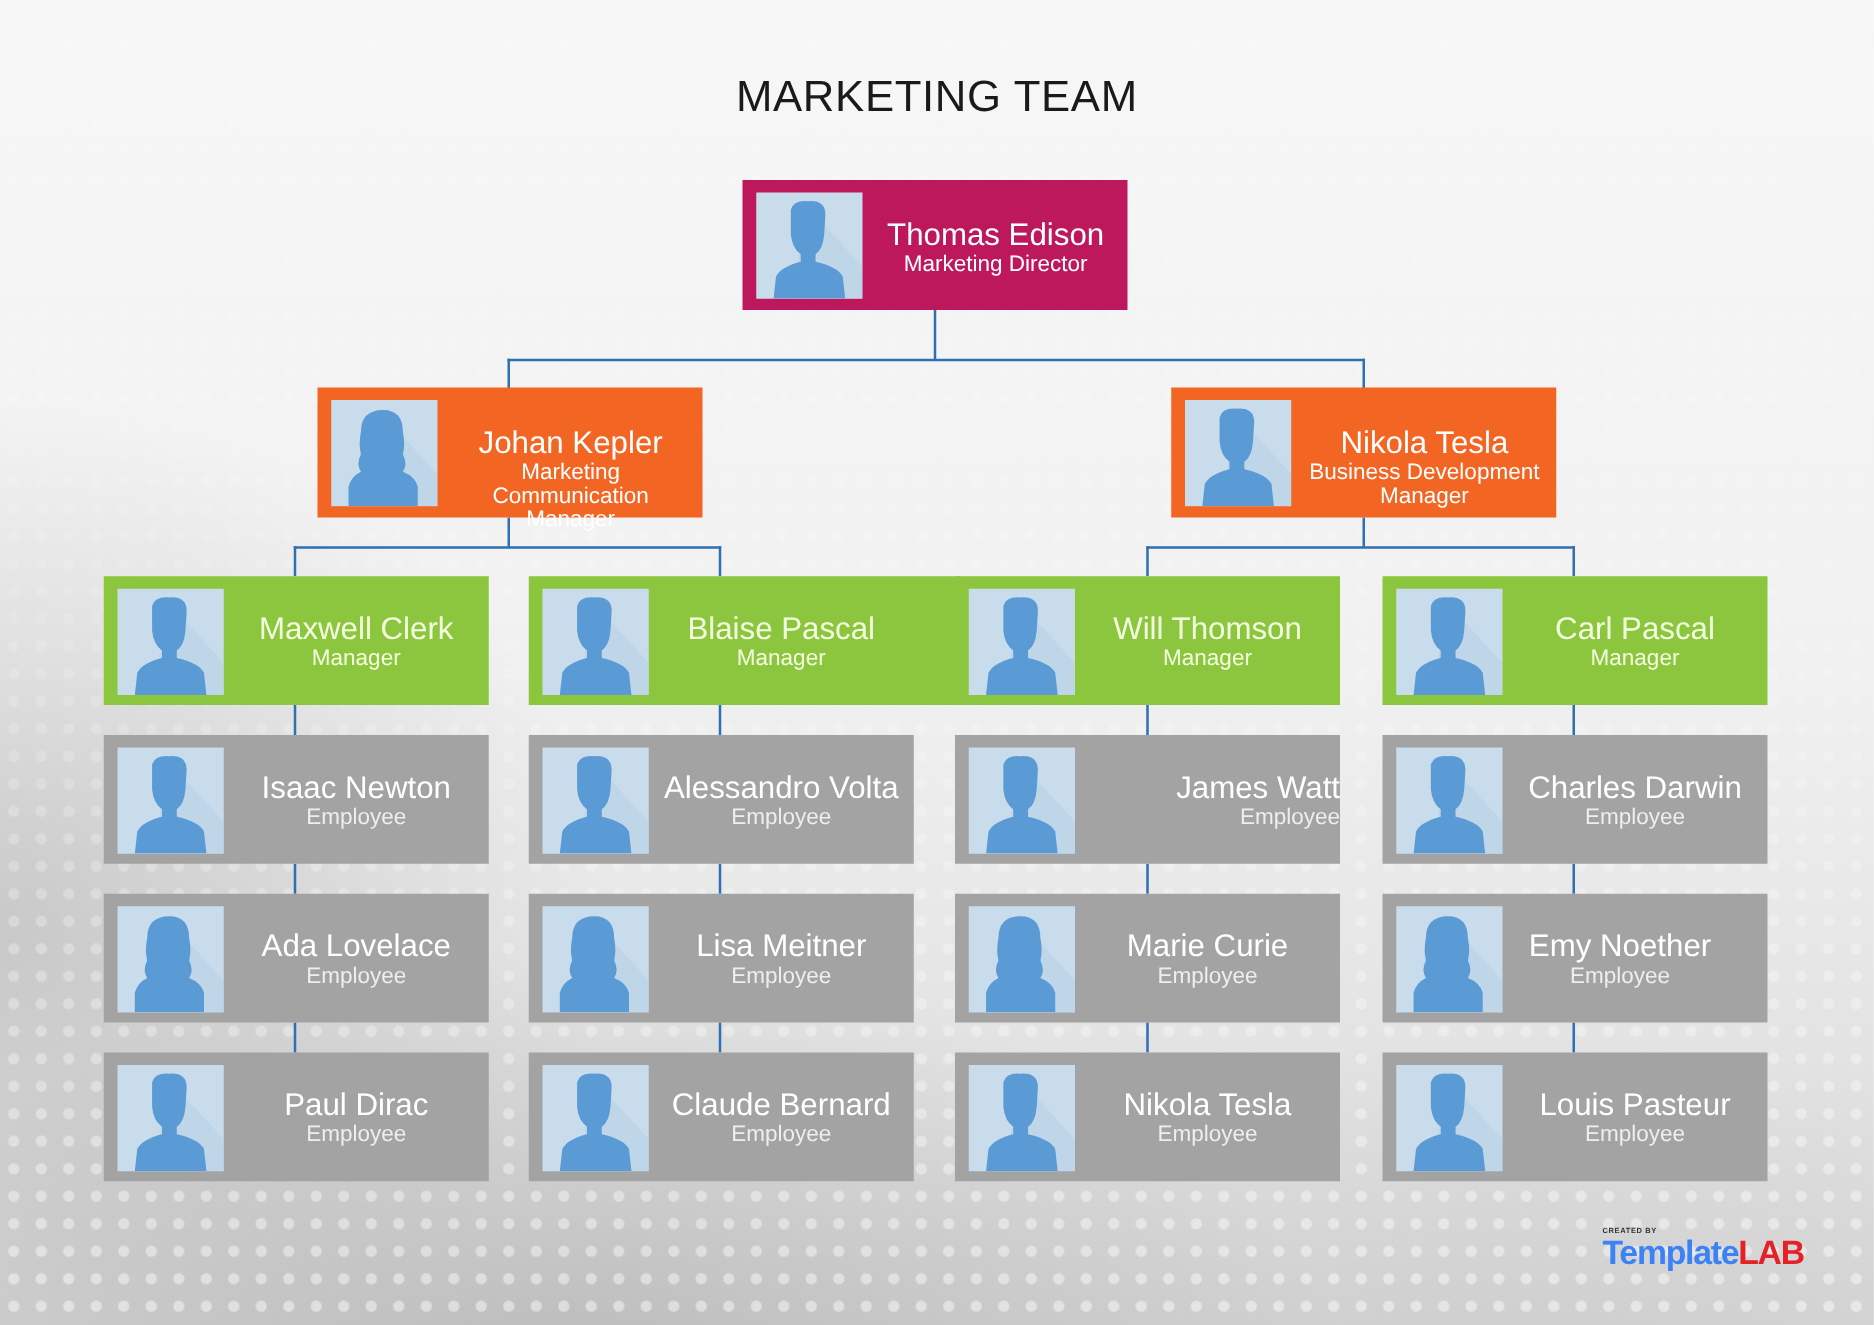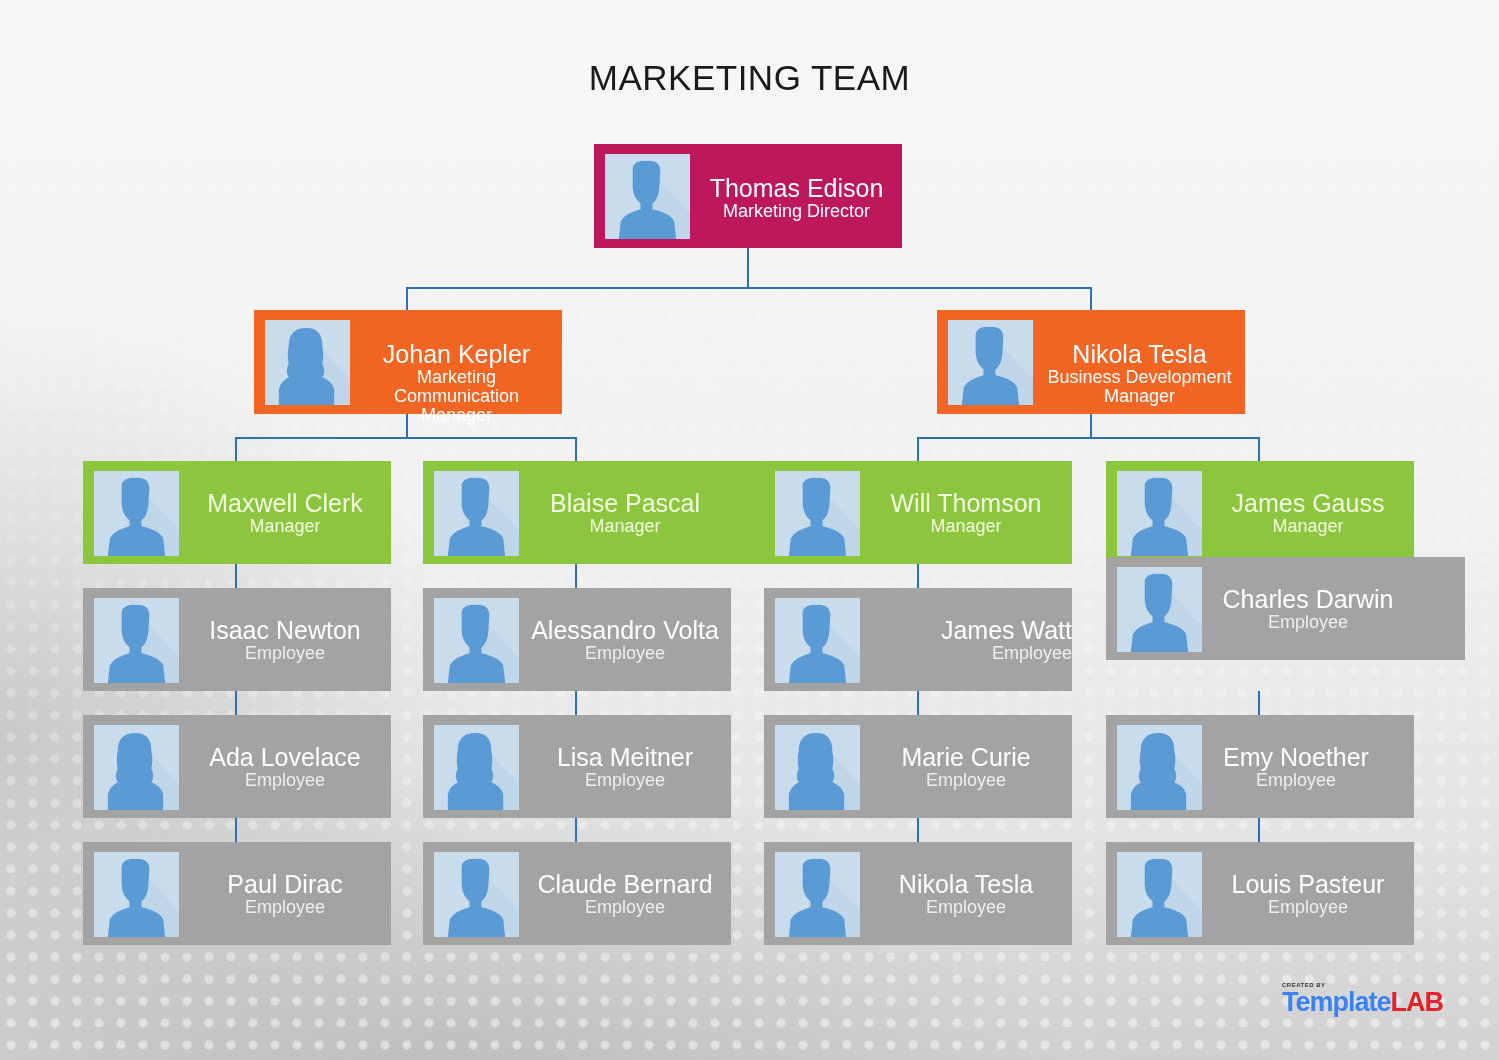--- a/index.html
+++ b/index.html
@@ -257,25 +257,25 @@
         <div class="role">Employee</div>
       </div>
     </div>
     <div class="card green" style="left: 1106px; top: 461px; width: 308px; height: 103px;">
       <div class="photo" style="left:11px;top:10px;width:85px;height:85px;">
         <svg>
           <use href="#male"></use>
         </svg>
       </div>
       <div class="text" style="left:96px;width:212px;top:28px;">
-        <div class="name">James Gauss</div>
+        <div class="name">Carl Pascal</div>
         <div class="role">Manager</div>
       </div>
     </div>
-    <div class="card grey" style="left: 1106px; top: 557px; width: 359px; height: 103px;">
+    <div class="card grey" style="left: 1106px; top: 588px; width: 308px; height: 103px;">
       <div class="photo" style="left:11px;top:10px;width:85px;height:85px;">
         <svg>
           <use href="#male"></use>
         </svg>
       </div>
       <div class="text" style="left:96px;width:212px;top:28px;">
         <div class="name">Charles Darwin</div>
         <div class="role">Employee</div>
       </div>
     </div>

